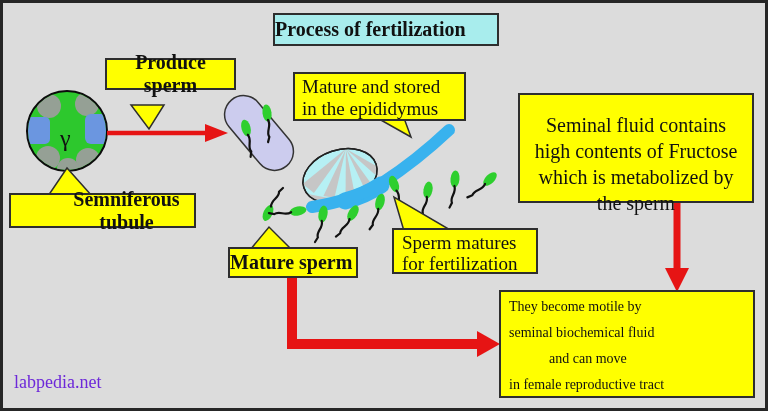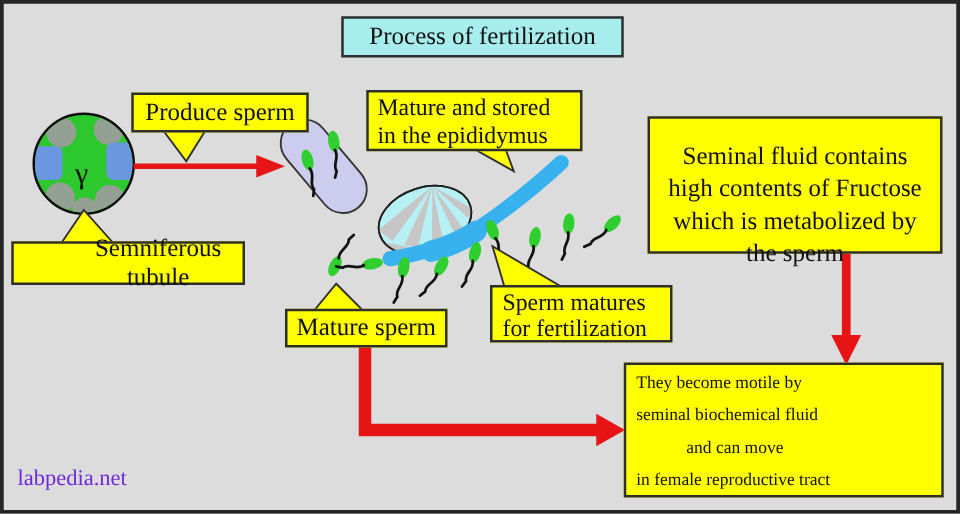--- a/index.html
+++ b/index.html
@@ -11,26 +11,26 @@
     overflow:hidden;
     font-family:"Liberation Serif", serif;
     color:#111;
   }
   #shape-layer{position:absolute;left:0;top:0;z-index:1;}
   .box{
     position:absolute;z-index:2;box-sizing:border-box;
     background:#ffff00;border:2px solid #2e2e2e;
     color:#111;
   }
-  .centered{display:flex;align-items:center;justify-content:center;text-align:center;}
+  .centered{display:flex;align-items:center;text-align:center;font-weight:bold;}
   #title-box{
     left:273px;top:13px;width:226px;height:33px;
     background:#a8eded;font-size:20px;
   }
-  #produce-sperm-box{left:105px;top:74px;width:142px;height:32px;font-size:20px;}
+  #produce-sperm-box{left:105px;top:58px;width:131px;height:32px;font-size:20px;}
   #mature-stored-box{left:293px;top:72px;width:173px;height:49px;font-size:19px;line-height:22px;padding:2px 0 0 7px;}
   #semniferous-box{left:9px;top:193px;width:187px;height:35px;font-size:20px;padding-left:48px;}
   #mature-sperm-box{left:228px;top:247px;width:130px;height:31px;font-size:20px;}
   #sperm-matures-box{left:392px;top:228px;width:146px;height:46px;font-size:19px;line-height:21px;padding:2px 0 0 8px;}
   #seminal-fluid-box{left:518px;top:93px;width:236px;height:110px;font-size:20px;line-height:26px;text-align:center;padding-top:17px;}
   #motile-box{left:499px;top:290px;width:256px;height:108px;font-size:14px;line-height:26px;padding:2px 0 0 8px;}
   #motile-box .indent{padding-left:40px;}
   #watermark{
     position:absolute;left:14px;top:372px;z-index:2;
     font-size:18px;color:#6d28d9;

